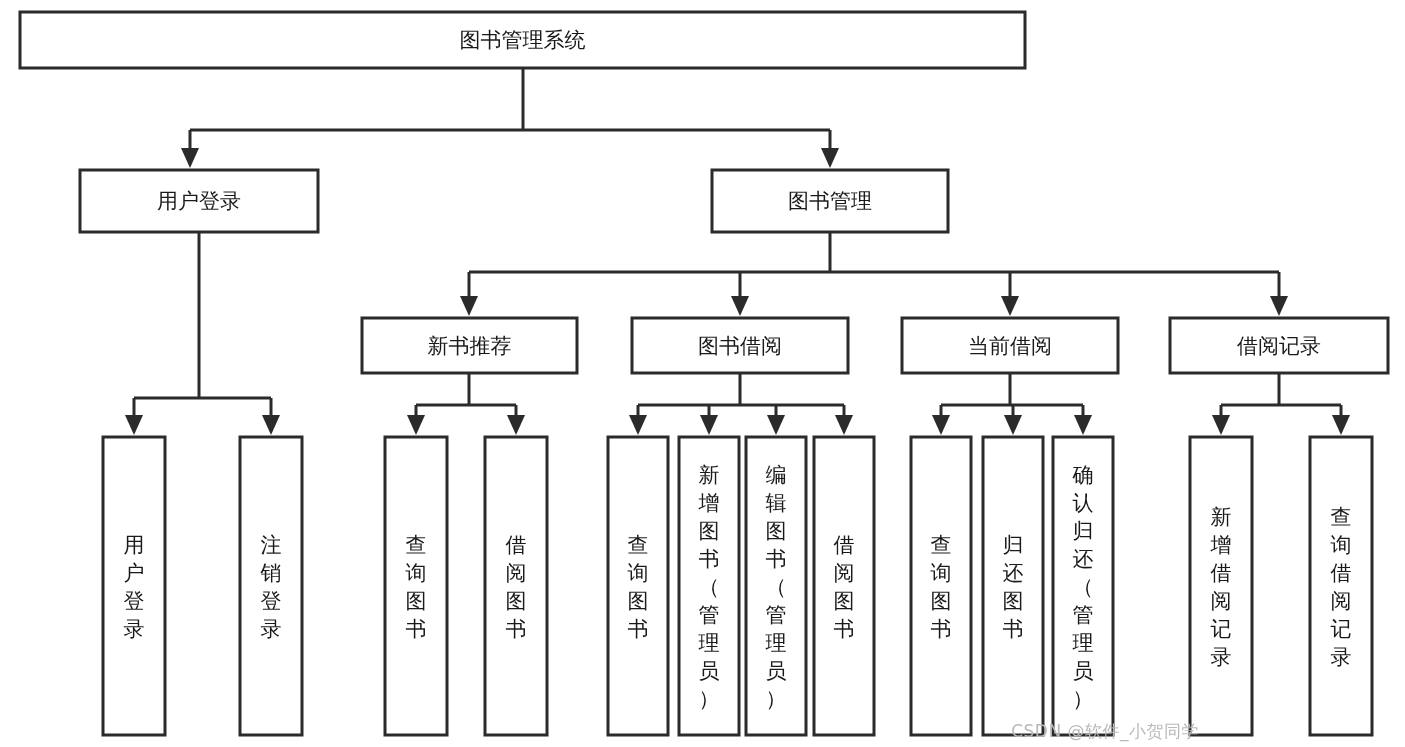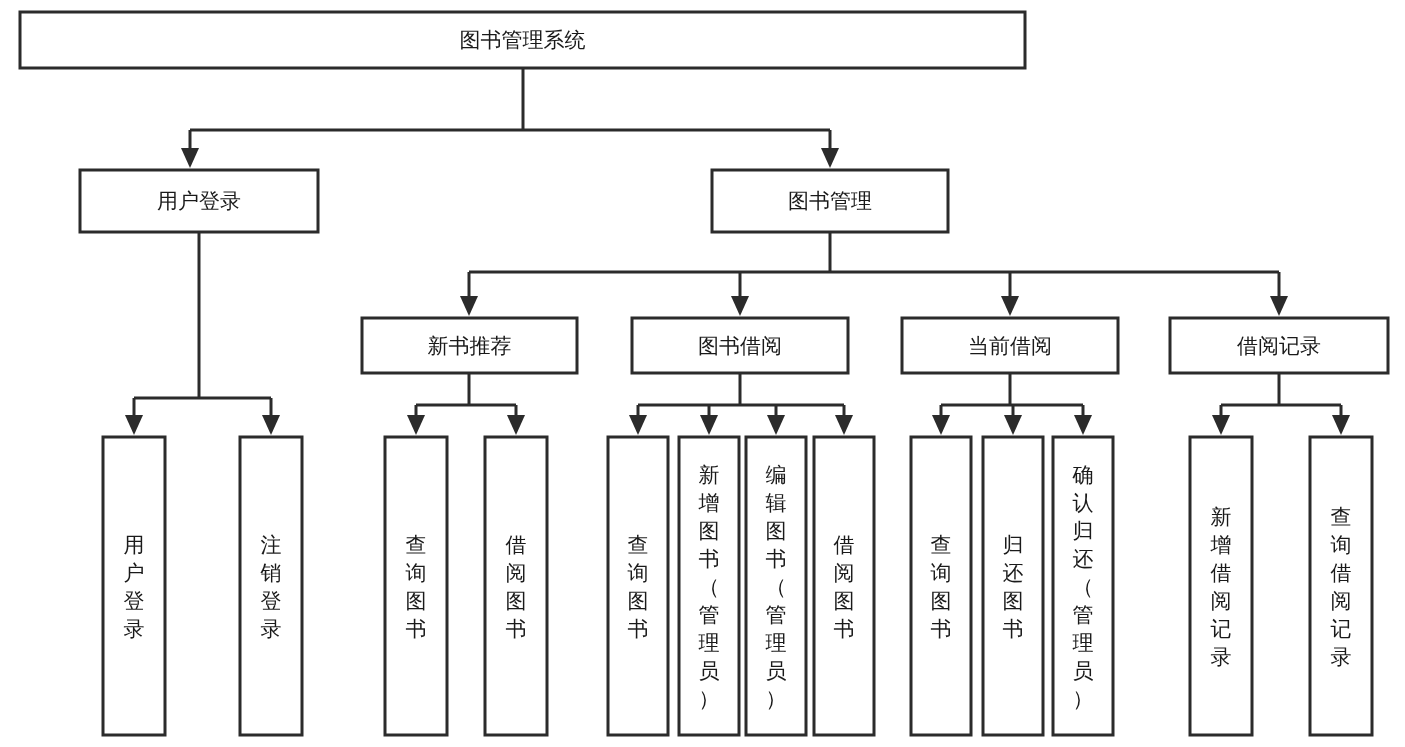--- a/index.html
+++ b/index.html
@@ -219,14 +219,15 @@
           <rect class="node-rect" x="1190" y="437" width="62" height="298"></rect>
           <text class="node-label-v" x="1221" y="523.84"><tspan x="1221" dy="0">新</tspan><tspan x="1221" dy="28">增</tspan><tspan x="1221" dy="28">借</tspan><tspan x="1221" dy="28">阅</tspan><tspan x="1221" dy="28">记</tspan><tspan x="1221" dy="28">录</tspan></text>
         </g>
         <g>
           <rect class="node-rect" x="1310" y="437" width="62" height="298"></rect>
           <text class="node-label-v" x="1341" y="523.84"><tspan x="1341" dy="0">查</tspan><tspan x="1341" dy="28">询</tspan><tspan x="1341" dy="28">借</tspan><tspan x="1341" dy="28">阅</tspan><tspan x="1341" dy="28">记</tspan><tspan x="1341" dy="28">录</tspan></text>
         </g>
       </g>
   </svg>
 
+  <div class="watermark">CSDN @软件_小贺同学</div>
 
 </div>
 
 </body></html>

